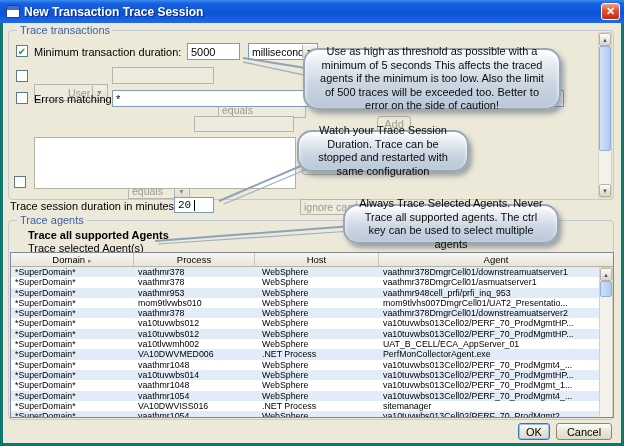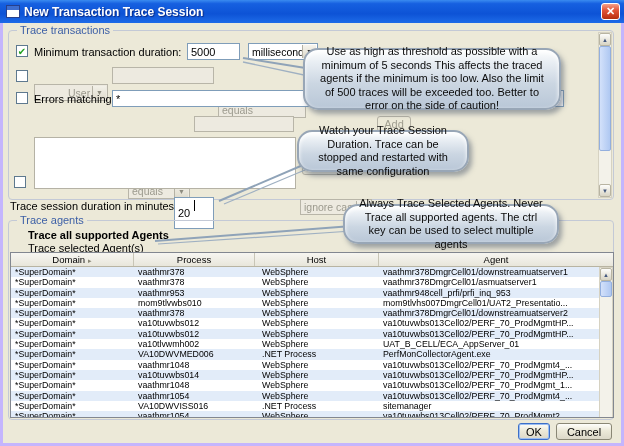--- a/index.html
+++ b/index.html
@@ -1,19 +1,19 @@
 <!DOCTYPE html>
 <html><head>
 <meta charset="utf-8">
 <style>
   html,body{margin:0;padding:0;background:#9aa5b5;}
   *{box-sizing:border-box;}
   .window{
     position:relative;width:624px;height:446px;
-    background:#c4b5fd;
+    background:#0f766e;
     font-family:"Liberation Sans",sans-serif;
     overflow:hidden;
   }
   
   .titlebar{
     position:absolute;left:0;top:0;width:624px;height:23px;
     background:linear-gradient(180deg,#3A8BF0 0%,#1660E0 16%,#0D53D6 60%,#1E6BE8 100%);
     display:flex;align-items:center;padding:0 4px;
   }
   .win-icon{width:14px;height:13px;margin:0 4px 0 2px;background:#fff;border:1px solid #27408B;position:relative;flex:none;}
@@ -139,21 +139,21 @@
 
   
   <div class="abs sb" style="left:598px;top:32px;width:14px;height:166px;">
     <span class="sb-btn" style="top:0;">▲</span>
     <span class="sb-thumb" style="top:13px;height:105px;"></span>
     <span class="sb-btn" style="bottom:0;">▼</span>
   </div>
 
   
   <span class="abs lbl" style="left:10px;top:200px;">Trace session duration in minutes:</span>
-  <input class="abs tf" style="left: 174px; top: 197px; width: 40px; height: 32px;" value="20">
+  <input class="abs tf" style="left: 174px; top: 197px; width: 40px; height: 16px; font-family: Liberation Mono, monospace;" value="20">
   <span class="abs caret" style="left:194px;top:200px;height:11px;"></span>
 
   
   <div class="abs groupbox" style="left:8px;top:220px;width:606px;height:200px;">
     <span class="group-title">Trace agents</span>
   </div>
 
   <span class="abs radio" style="left:13px;top:229px;"></span>
   <span class="abs lbl" style="left:28px;top:229px;font-weight:bold;">Trace all supported Agents</span>
   <span class="abs radio sel" style="left:13px;top:242px;"></span>

